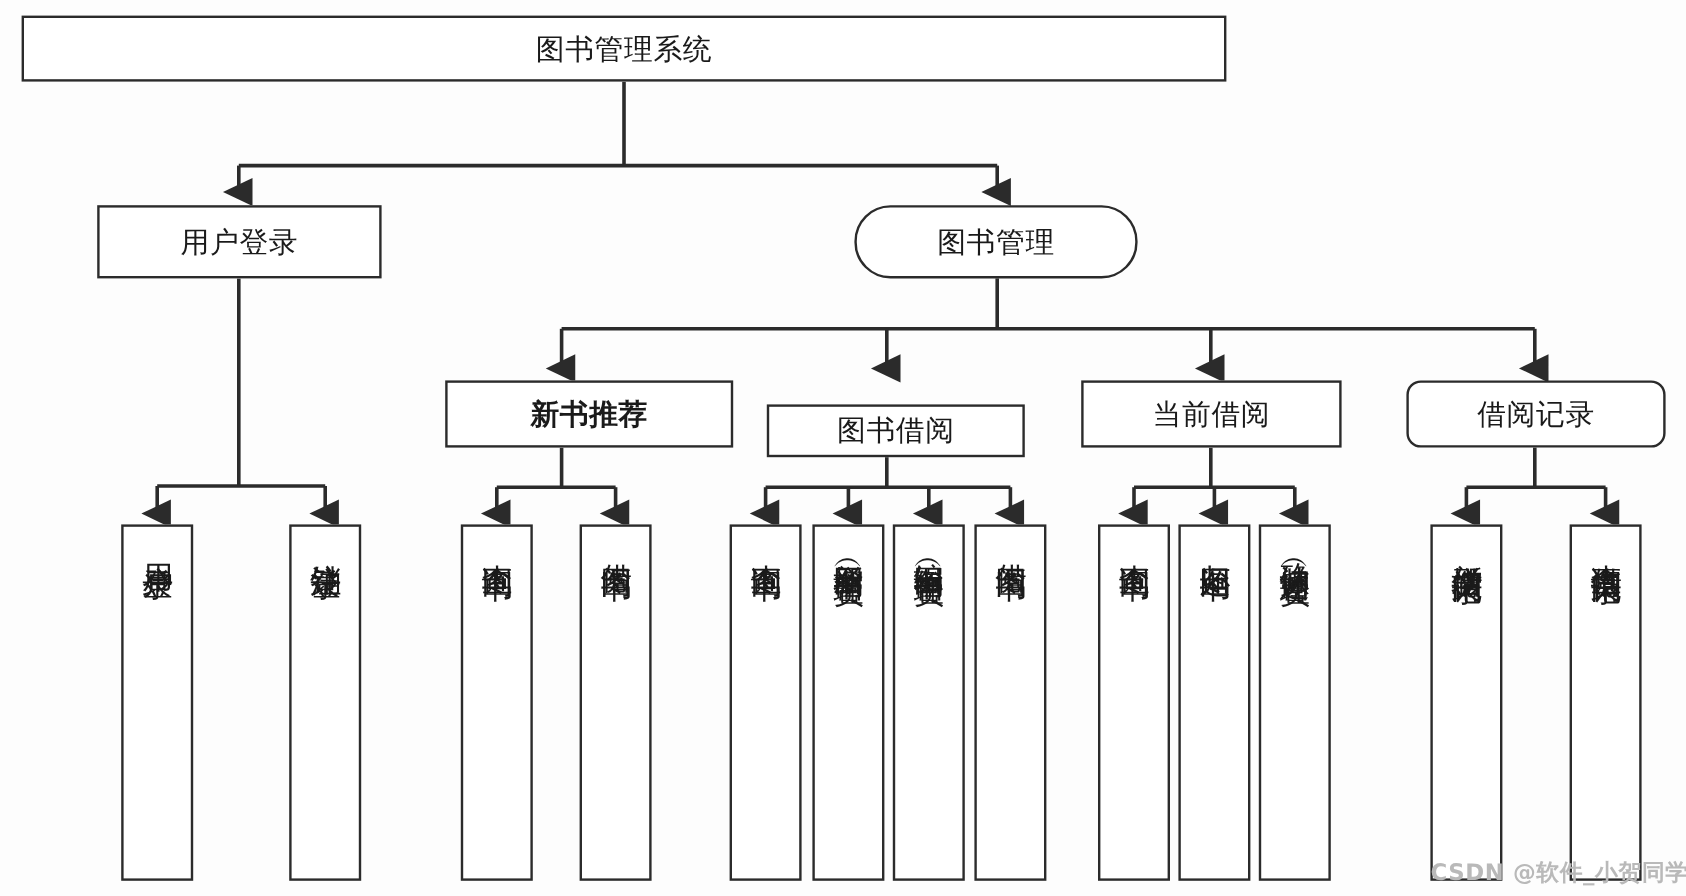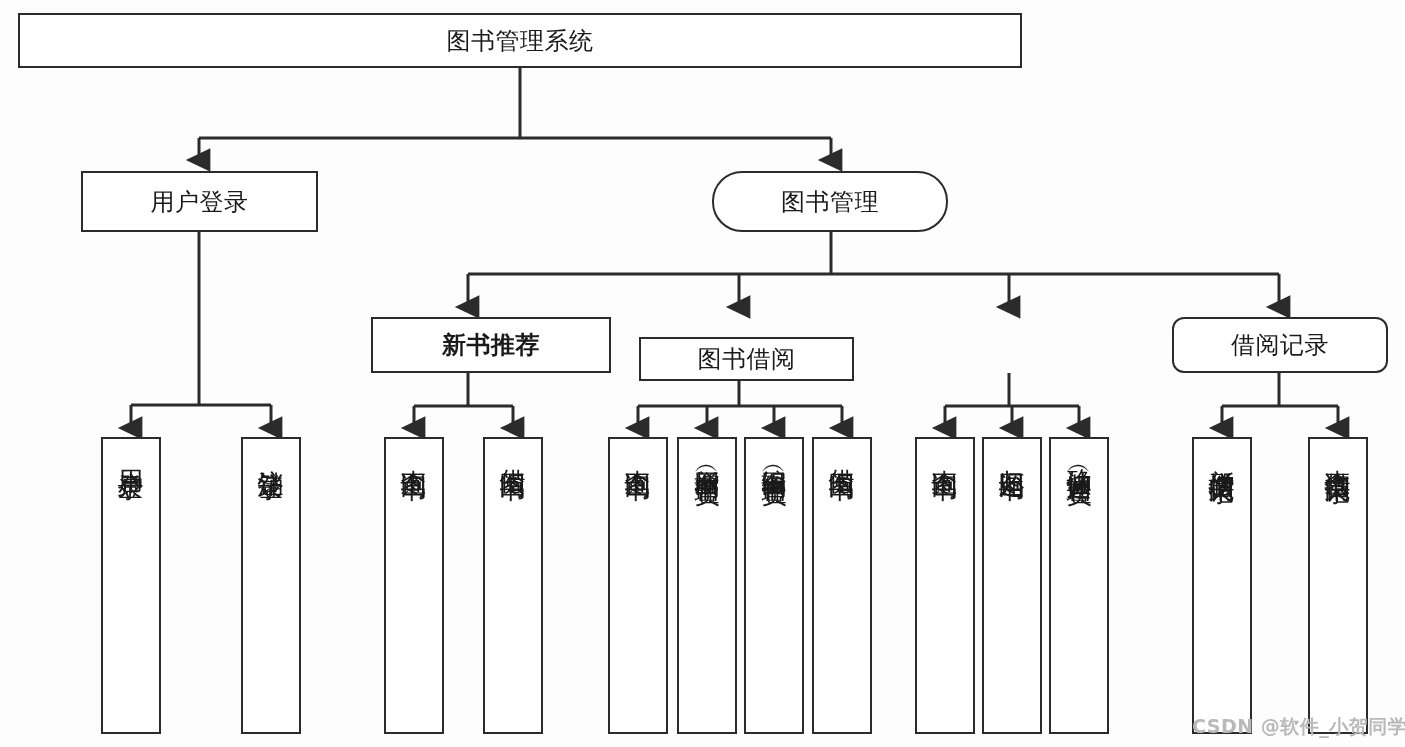--- a/index.html
+++ b/index.html
@@ -137,20 +137,23 @@
   <div class="node horizontal" style="left:712px; top:171px; width:236px; height:61px;border-radius:30px;">
     <span class="label">图书管理</span>
   </div>
 
   <div class="node horizontal" style="left:371px; top:317px; width:240px; height:56px;font-weight:bold;">
     <span class="label">新书推荐</span>
   </div>
   <div class="node horizontal" style="left:639px; top:317px; width:215px; height:44px;margin-top:20px;">
     <span class="label">图书借阅</span>
   </div>
+  <div class="node horizontal" style="left:901px; top:317px; width:217px; height:56px;">
+    <span class="label">当前借阅</span>
+  </div>
   <div class="node horizontal" style="left:1172px; top:317px; width:216px; height:56px;border-radius:12px;">
     <span class="label">借阅记录</span>
   </div>
 
   <div class="node vertical" style="left:101px; top:437px; width:60px; height:297px;">
     <span class="label">用户登录</span>
   </div>
   <div class="node vertical" style="left:241px; top:437px; width:60px; height:297px;">
     <span class="label">注销登录</span>
   </div>

